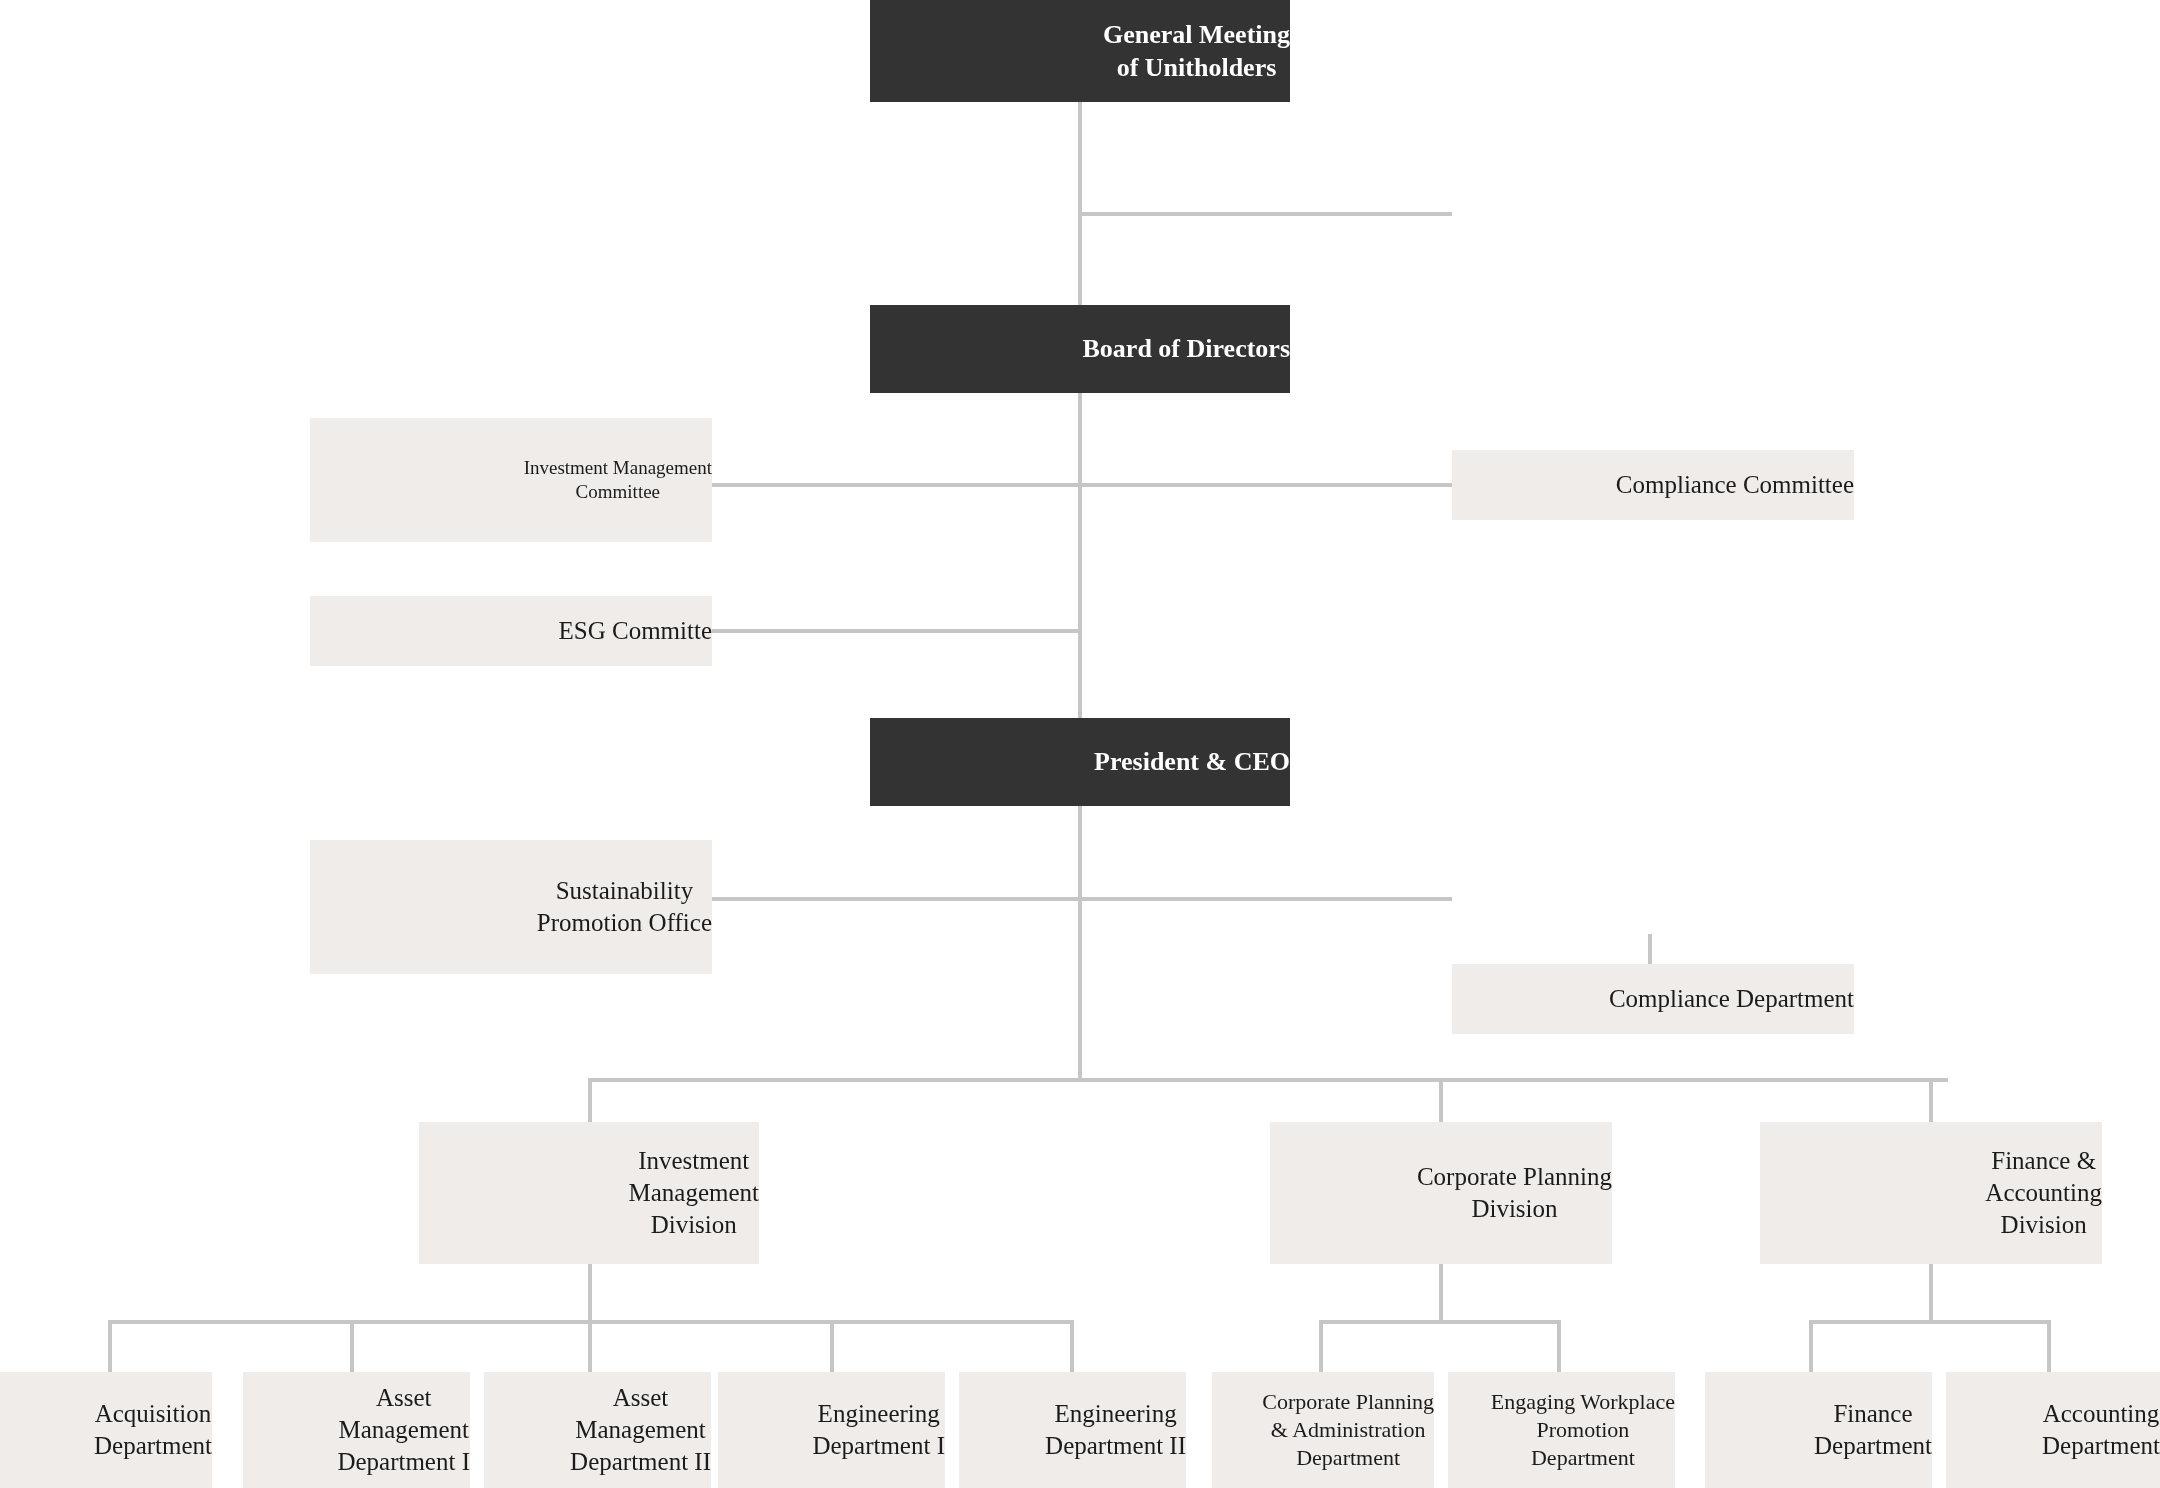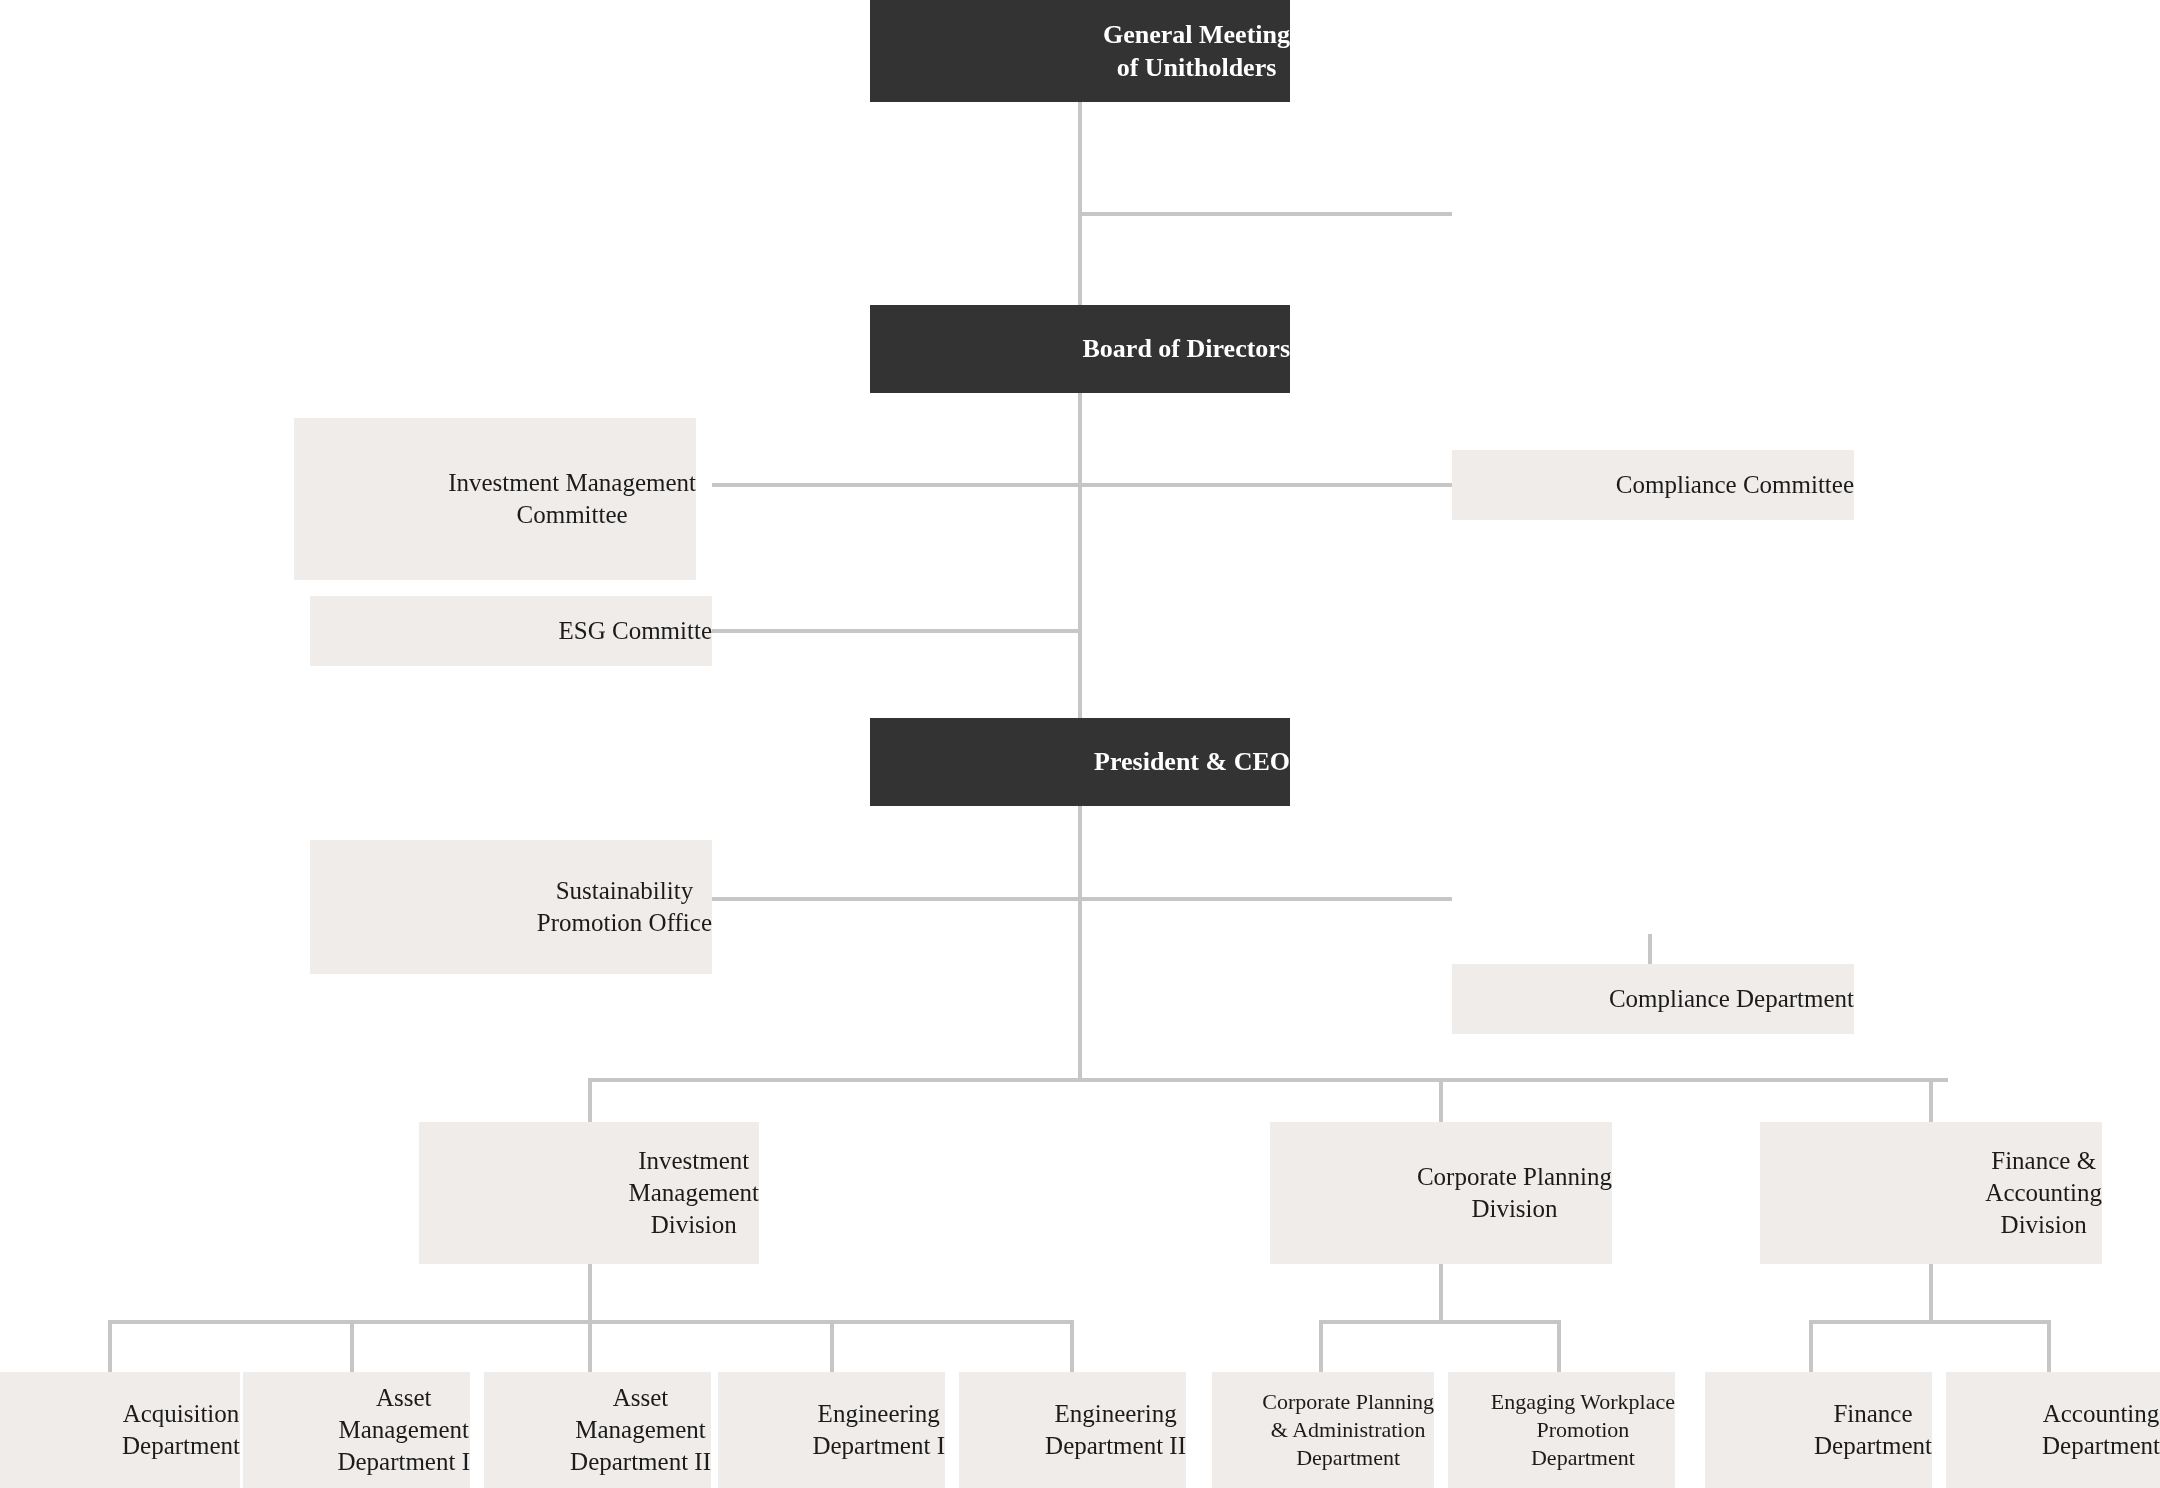--- a/index.html
+++ b/index.html
@@ -80,21 +80,21 @@
     <div class="conn h" style="left: 1809px; top: 1320px; width: 240px;"></div>
     <div class="conn v" style="left: 1809px; top: 1320px; height: 52px;"></div>
     <div class="conn v" style="left: 2047px; top: 1320px; height: 52px;"></div>
     <div class="node dark" style="left: 870px; top: 0px; width: 420px; height: 102px; font-size: 26px;">
       <span class="label">General Meeting
 of Unitholders</span>
     </div>
     <div class="node dark" style="left: 870px; top: 305px; width: 420px; height: 88px; font-size: 26px;">
       <span class="label">Board of Directors</span>
     </div>
-    <div class="node light" style="left: 294px; top: 418px; width: 402px; height: 162px; font-size: 25px;">
+    <div class="node light" style="left: 310px; top: 418px; width: 402px; height: 124px; font-size: 19px;">
       <span class="label">Investment Management
 Committee</span>
     </div>
     <div class="node light" style="left: 1452px; top: 450px; width: 402px; height: 70px; font-size: 25px;">
       <span class="label">Compliance Committee</span>
     </div>
     <div class="node light" style="left: 310px; top: 596px; width: 402px; height: 70px; font-size: 25px;">
       <span class="label">ESG Committe</span>
     </div>
     <div class="node dark" style="left: 870px; top: 718px; width: 420px; height: 88px; font-size: 26px;">
@@ -114,21 +114,21 @@
     </div>
     <div class="node light" style="left: 1270px; top: 1122px; width: 342px; height: 142px; font-size: 25px;">
       <span class="label">Corporate Planning
 Division</span>
     </div>
     <div class="node light" style="left: 1760px; top: 1122px; width: 342px; height: 142px; font-size: 25px;">
       <span class="label">Finance &amp;
 Accounting
 Division</span>
     </div>
-    <div class="node light" style="left: 0px; top: 1372px; width: 240px; height: 116px; font-size: 25px;">
+    <div class="node light" style="left: 0px; top: 1372px; width: 212px; height: 116px; font-size: 25px;">
       <span class="label">Acquisition
 Department</span>
     </div>
     <div class="node light" style="left: 243px; top: 1372px; width: 227px; height: 116px; font-size: 25px;">
       <span class="label">Asset
 Management
 Department I</span>
     </div>
     <div class="node light" style="left: 484px; top: 1372px; width: 227px; height: 116px; font-size: 25px;">
       <span class="label">Asset

